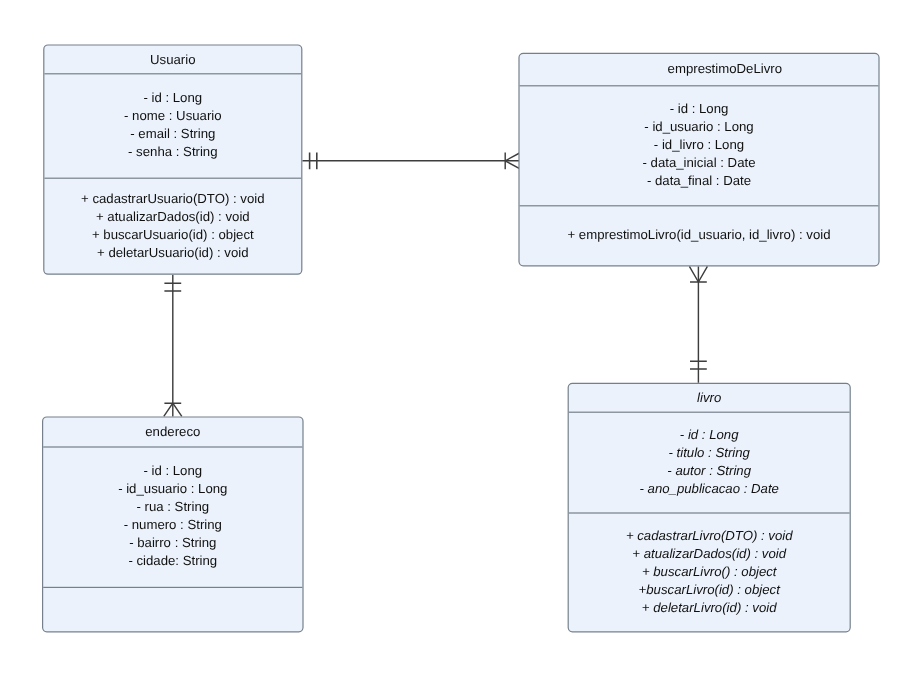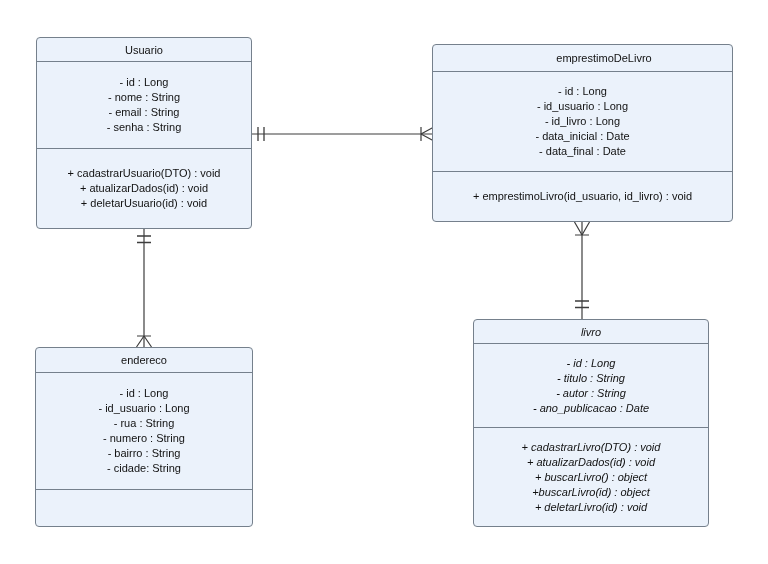--- a/index.html
+++ b/index.html
@@ -80,27 +80,28 @@
       <path d="M582,222 L582,319" stroke-width="1.2"></path>
       <path d="M575,235 L589,235 M582,235 L574.5,222 M582,235 L589.5,222" stroke-width="1.2"></path>
       <path d="M575,301 L589,301 M575,307.5 L589,307.5" stroke-width="1.3"></path>
     </g>
   </svg>
 
   <div class="uml-class" style="left:36px; top:37px; width:216px; height:192px;">
     <div class="uml-title" style="height:23px;">Usuario</div>
     <div class="uml-section" style="height:87px;">
       <div class="row">- id : Long</div>
-      <div class="row">- nome : String</div>
+      <div class="row">- nome : Usuario</div>
       <div class="row">- email : String</div>
       <div class="row">- senha : String</div>
     </div>
     <div class="uml-section" style="flex:1 1 auto;">
       <div class="row">+ cadastrarUsuario(DTO) : void</div>
       <div class="row">+ atualizarDados(id) : void</div>
+      <div class="row">+ buscarUsuario(id) : object</div>
       <div class="row">+ deletarUsuario(id) : void</div>
     </div>
   </div>
 
   <div class="uml-class" style="left:432px; top:44px; width:301px; height:178px;">
     <div class="uml-title" style="height:26px;padding-left:43px;">emprestimoDeLivro</div>
     <div class="uml-section" style="height:100px;">
       <div class="row">- id : Long</div>
       <div class="row">- id_usuario : Long</div>
       <div class="row">- id_livro : Long</div>

